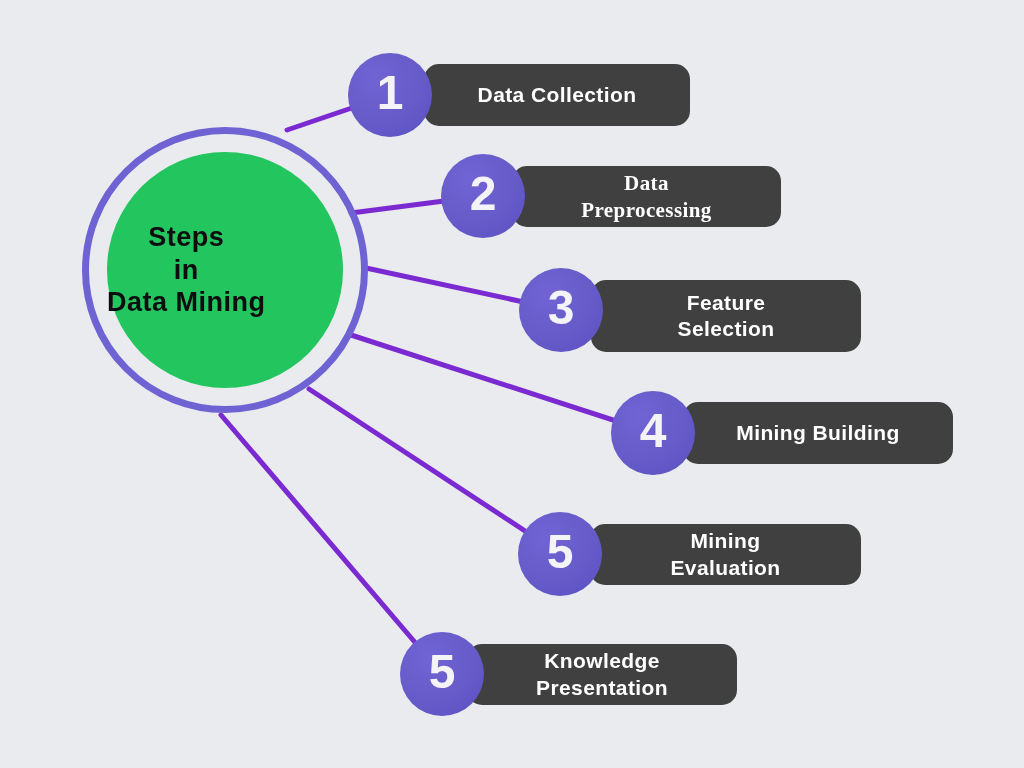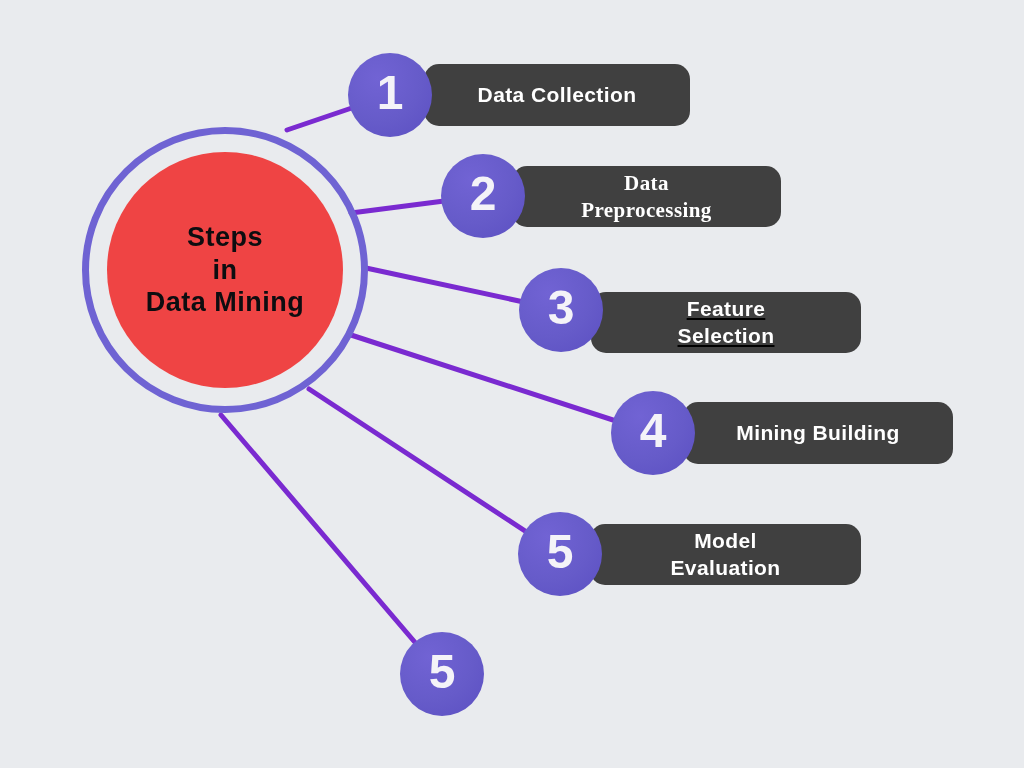--- a/index.html
+++ b/index.html
@@ -40,24 +40,24 @@
     border-radius: 50%;
     z-index: 2;
   }
   .topic-circle {
     position: absolute;
     left: 107px;
     top: 152px;
     width: 236px;
     height: 236px;
     border-radius: 50%;
-    background: #ef4444;
+    background: #22c55e;
     display: flex;
     align-items: center;
-    justify-content: center;
+    justify-content: flex-start;
     z-index: 3;
   }
   .topic-title {
     font-size: 27px;
     font-weight: 700;
     line-height: 1.2;
     color: #0d0d10;
     text-align: center;
     white-space: pre-line;
     letter-spacing: 0.5px;
@@ -97,21 +97,21 @@
     font-weight: 700;
     color: #f4f3f8;
     line-height: 1;
     transform: translateY(-2px);
   }
   
   .bar-1   { left: 424px; top: 64px;  width: 266px; height: 62px; }
   .badge-1 { left: 348px; top: 53px;  }
   .bar-2   { left: 512px; top: 166px; width: 269px; height: 61px; font-family: Liberation Serif, serif; }
   .badge-2 { left: 441px; top: 154px; }
-  .bar-3   { left: 591px; top: 292px; width: 270px; height: 61px; text-decoration: underline; }
+  .bar-3   { left: 591px; top: 280px; width: 270px; height: 72px; }
   .badge-3 { left: 519px; top: 268px; }
   .bar-4   { left: 683px; top: 402px; width: 270px; height: 62px; }
   .badge-4 { left: 611px; top: 391px; }
   .bar-5   { left: 590px; top: 524px; width: 271px; height: 61px; }
   .badge-5 { left: 518px; top: 512px; }
   .bar-6   { left: 467px; top: 644px; width: 270px; height: 61px; }
   .badge-6 { left: 400px; top: 632px; }
 </style>
 </head>
 <body>
@@ -158,24 +158,28 @@
   </div>
 
   <div class="step-bar bar-4">
     <div class="step-label">Mining Building</div>
   </div>
   <div class="step-badge badge-4">
     <div class="step-number">4</div>
   </div>
 
   <div class="step-bar bar-5">
-    <div class="step-label">Model
+    <div class="step-label">Mining
 Evaluation</div>
   </div>
   <div class="step-badge badge-5">
     <div class="step-number">5</div>
   </div>
 
+  <div class="step-bar bar-6">
+    <div class="step-label">Knowledge
+Presentation</div>
+  </div>
   <div class="step-badge badge-6">
     <div class="step-number">5</div>
   </div>
 
 </div>
 
 </body></html>

